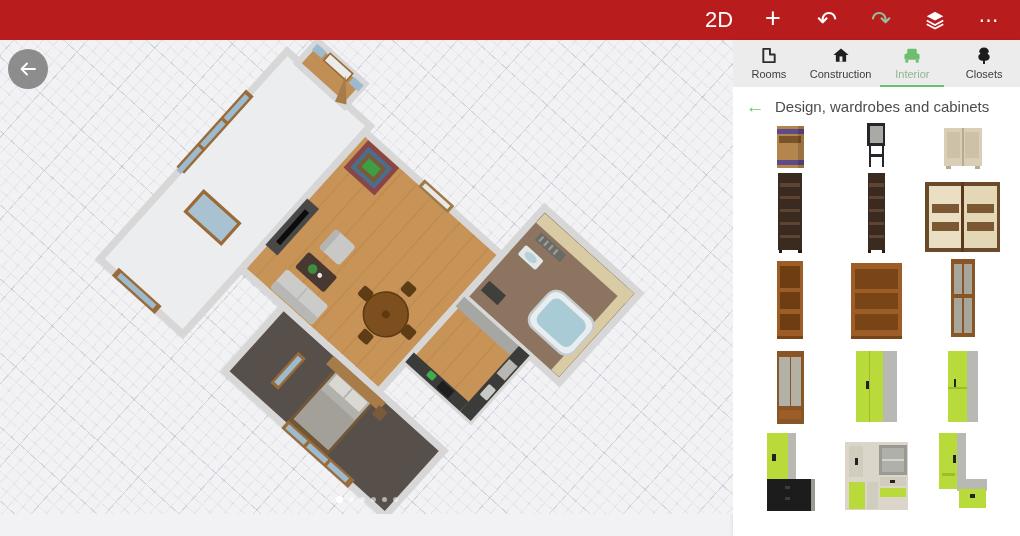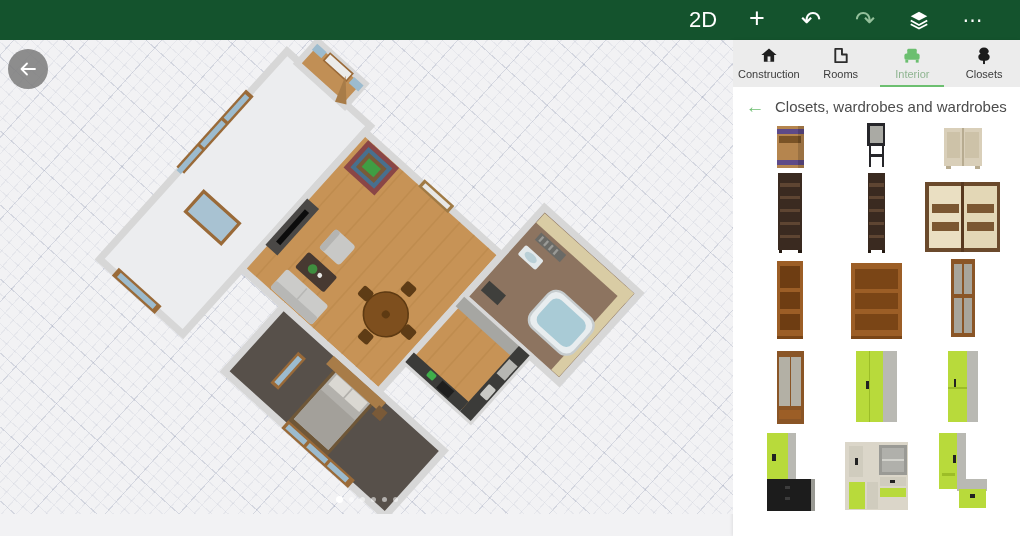--- a/index.html
+++ b/index.html
@@ -12,21 +12,21 @@
   .titlebar .title{flex:1;font-size:11px;color:#fff;padding-left:10px;letter-spacing:.1px;}
   .wincontrols{display:flex;height:22px;}
   .wc{width:36px;height:22px;background:none;border:none;display:flex;align-items:center;justify-content:center;color:#fff;cursor:pointer;padding:0;}
   .glyph-min{width:9px;height:1px;background:#fff;display:block;}
   .glyph-restore{width:8px;height:8px;position:relative;display:block;}
   .glyph-restore::before{content:"";position:absolute;left:2px;top:0;width:6px;height:6px;border:1px solid #fff;}
   .glyph-restore::after{content:"";position:absolute;left:0;top:2px;width:5px;height:5px;border:1px solid #fff;background:#477b50;}
   .glyph-close{font-size:15px;line-height:1;color:#fff;}
 
   
-  .toolbar{height:40px;background:#14532d;display:flex;justify-content:flex-end;align-items:center;flex:0 0 40px;padding-right:20px;}
+  .toolbar{height:40px;background:#b91c1c;display:flex;justify-content:flex-end;align-items:center;flex:0 0 40px;padding-right:4px;}
   .tbtn{width:54px;height:40px;background:none;border:none;color:#fff;display:flex;align-items:center;justify-content:center;cursor:pointer;padding:0;}
   .tbtn.mode{font-size:22px;}
   .tbtn.plus{font-size:27px;font-weight:300;padding-bottom:3px;}
   .tbtn.arrow{font-size:24px;}
   .tbtn.dim{color:#94c09b;}
   .tbtn.more{font-size:20px;letter-spacing:1px;}
 
   
   .main{flex:1;display:flex;height:474px;}
 
@@ -202,30 +202,30 @@
           <span class="dot"></span>
           <span class="dot"></span>
           <span class="dot"></span>
         </div>
     </div>
 
     <aside class="panel">
       <div class="tabs">
         <button class="tab">
           <svg width="20" height="19" viewBox="0 0 20 20">
+            <path d="M4 3 h7 v6 h5 v8 H4 z" fill="none" stroke="#2d2d2d" stroke-width="2" stroke-linejoin="round"></path>
+          </svg>
+          <span>Rooms</span>
+        </button>
+        <button class="tab">
+          <svg width="20" height="19" viewBox="0 0 20 20">
             <path d="M10 2.5 L18 9.5 h-2.6 v7 h-10.8 v-7 H2 z" fill="#1f1f1f"></path>
             <rect x="8.5" y="11" width="3" height="5.5" fill="#ececec"></rect>
           </svg>
           <span>Construction</span>
-        </button>
-        <button class="tab">
-          <svg width="20" height="19" viewBox="0 0 20 20">
-            <path d="M4 3 h7 v6 h5 v8 H4 z" fill="none" stroke="#2d2d2d" stroke-width="2" stroke-linejoin="round"></path>
-          </svg>
-          <span>Rooms</span>
         </button>
         <button class="tab active">
           <svg width="20" height="19" viewBox="0 0 20 20">
             <rect x="5" y="3" width="10" height="9" rx="1.5" fill="#6cbf70"></rect>
             <rect x="2" y="8" width="16" height="6.5" rx="2" fill="#6cbf70"></rect>
             <rect x="3" y="14.5" width="3" height="3" fill="#6cbf70"></rect>
             <rect x="14" y="14.5" width="3" height="3" fill="#6cbf70"></rect>
           </svg>
           <span>Interior</span>
         </button>
@@ -233,21 +233,21 @@
           <svg width="20" height="19" viewBox="0 0 20 20">
             <path d="M10 1.5 c3 0 5 2 5 4 0 1 -.5 2 -1.5 2.5 1.5 .8 2.5 2 2.5 3.5 0 2.2 -2 4 -4.5 4 h-3 C6 15.5 4 13.7 4 11.5 c0-1.5 1-2.7 2.5-3.5 C5.5 7.5 5 6.5 5 5.5 c0-2 2-4 5-4 z" fill="#1c1c1c"></path>
             <rect x="9" y="13" width="2" height="6" fill="#1c1c1c"></rect>
           </svg>
           <span>Closets</span>
         </button>
       </div>
 
       <div class="cat-header">
         <button class="back-btn"><span>←</span></button>
-        <span class="cat-title">Closets, wardrobes and wardrobes</span>
+        <span class="cat-title">Design, wardrobes and cabinets</span>
       </div>
 
       <div class="items">
           <button class="cell">
             <span class="thumb" style="width: 34px; height: 44px;">
               <i style="left: 10%; top: 2%; width: 80%; height: 96%; background: rgb(181, 133, 78);"></i>
               <i style="left: 10%; top: 10%; width: 80%; height: 10%; background: rgb(94, 74, 136);"></i>
               <i style="left: 18%; top: 26%; width: 64%; height: 16%; background: rgb(122, 83, 38);"></i>
               <i style="left: 10%; top: 80%; width: 80%; height: 10%; background: rgb(94, 74, 136);"></i>
               <i style="left: 72%; top: 2%; width: 18%; height: 96%; background: rgba(0, 0, 0, 0.15);"></i>

